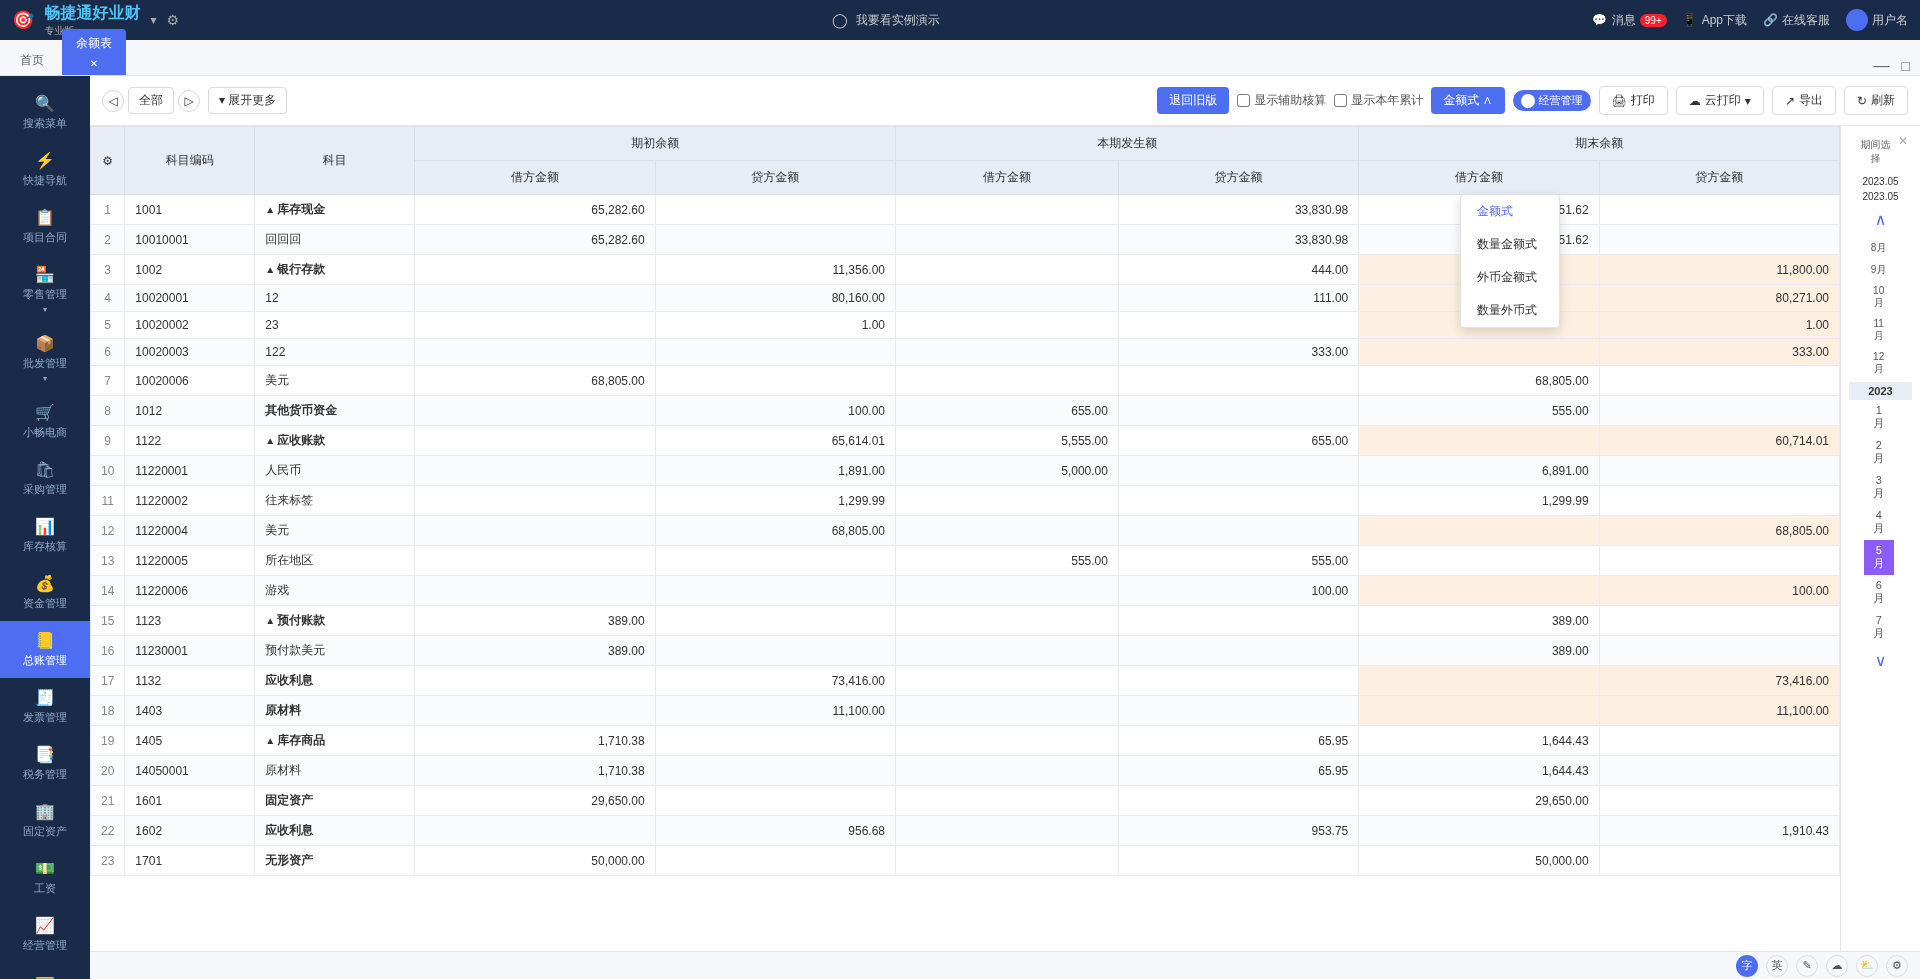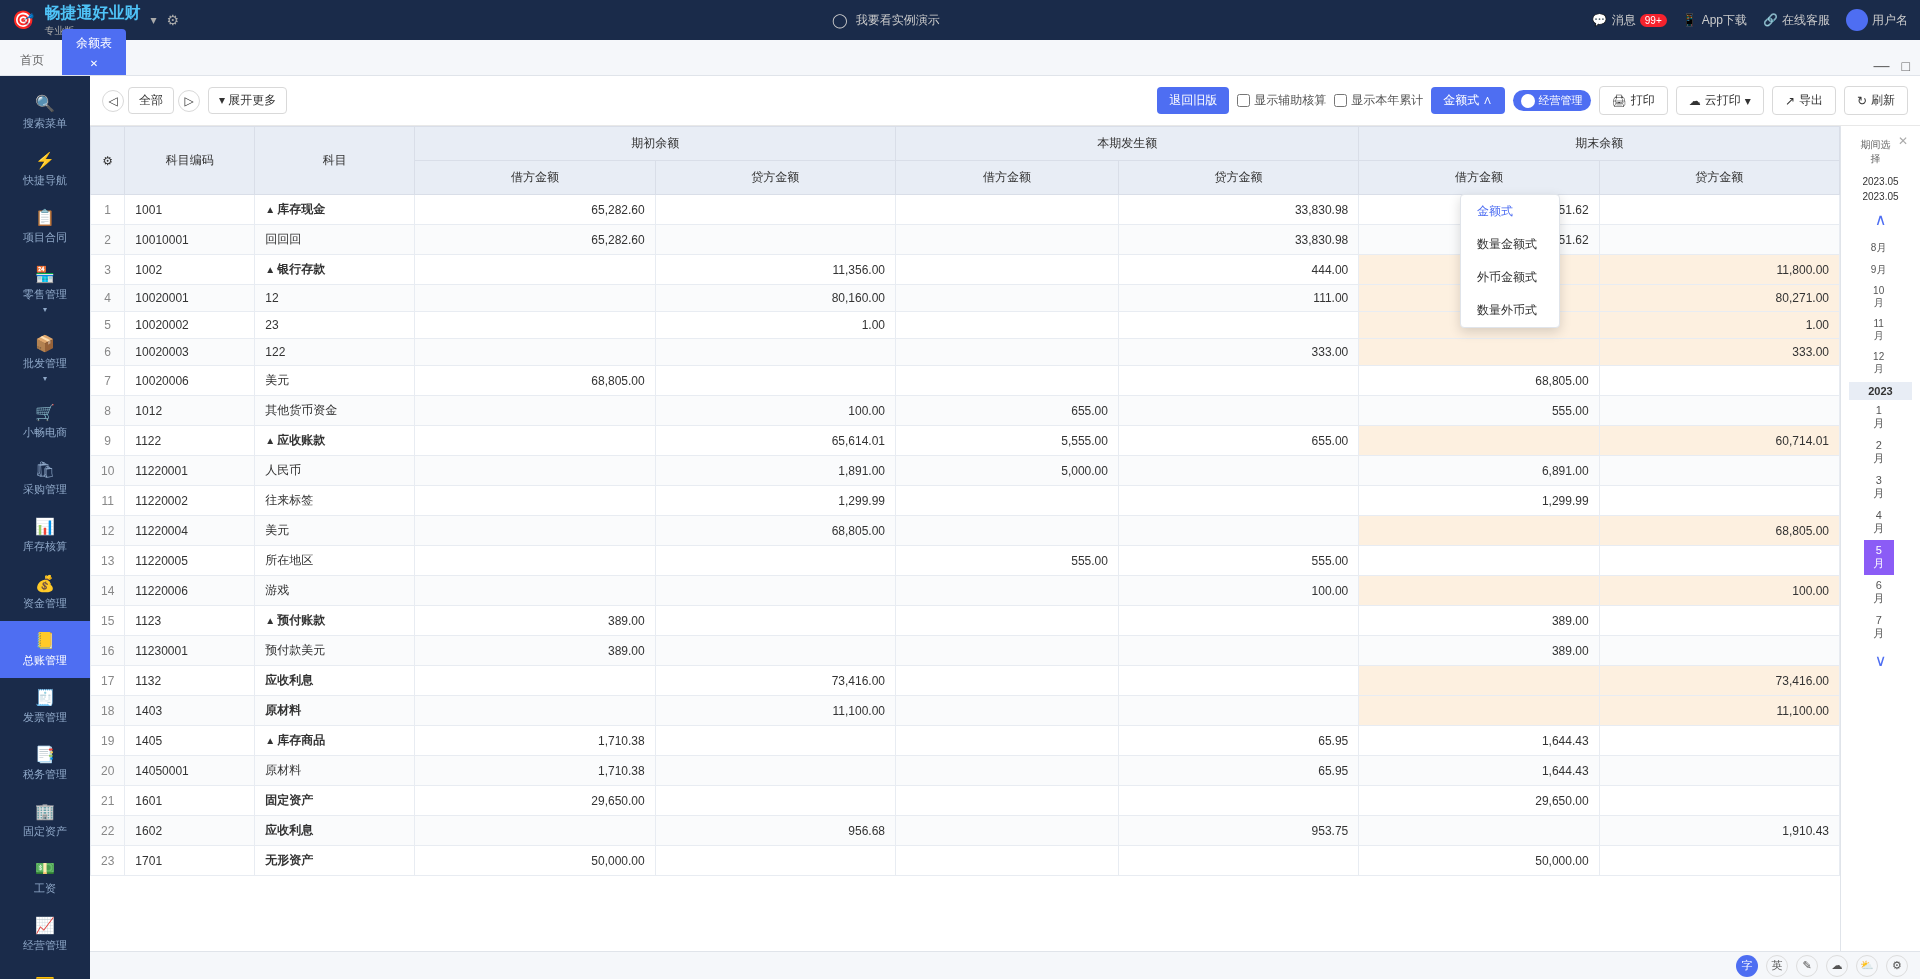--- a/index.html
+++ b/index.html
@@ -346,21 +346,21 @@
     <td class="td-num">68,805.00</td>
     <td class="td-num"></td>
     <td class="td-num"></td>
     <td class="td-num"></td>
     <td class="td-num" style="">68,805.00</td>
     <td class="td-num" style=""></td>
   </tr>
               <tr>
     <td class="row-index">8</td>
     <td class="td-left account-code">1012</td>
-    <td class="td-left" style="font-weight:normal;">其他货币资金</td>
+    <td class="td-left" style="font-weight:bold;">其他货币资金</td>
     <td class="td-num"></td>
     <td class="td-num">100.00</td>
     <td class="td-num">655.00</td>
     <td class="td-num"></td>
     <td class="td-num" style="">555.00</td>
     <td class="td-num" style=""></td>
   </tr>
               <tr>
     <td class="row-index">9</td>
     <td class="td-left account-code">1122</td>

